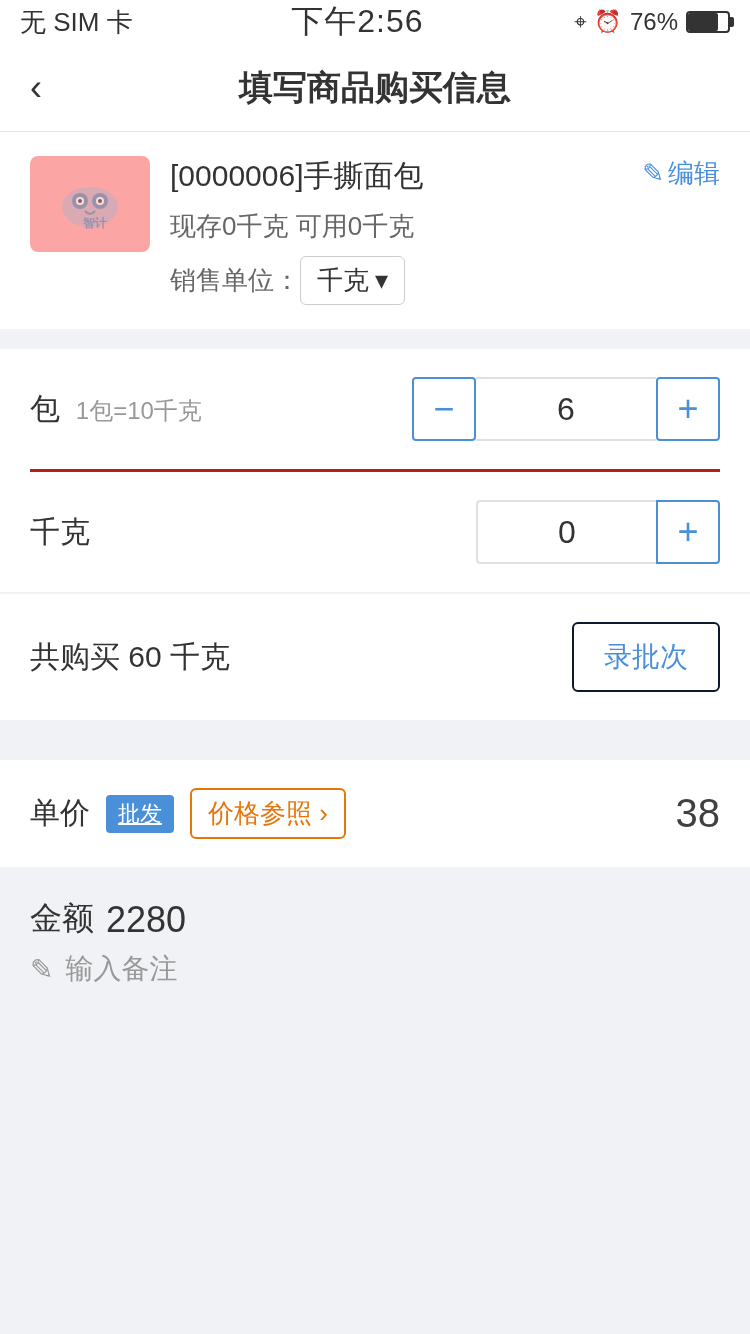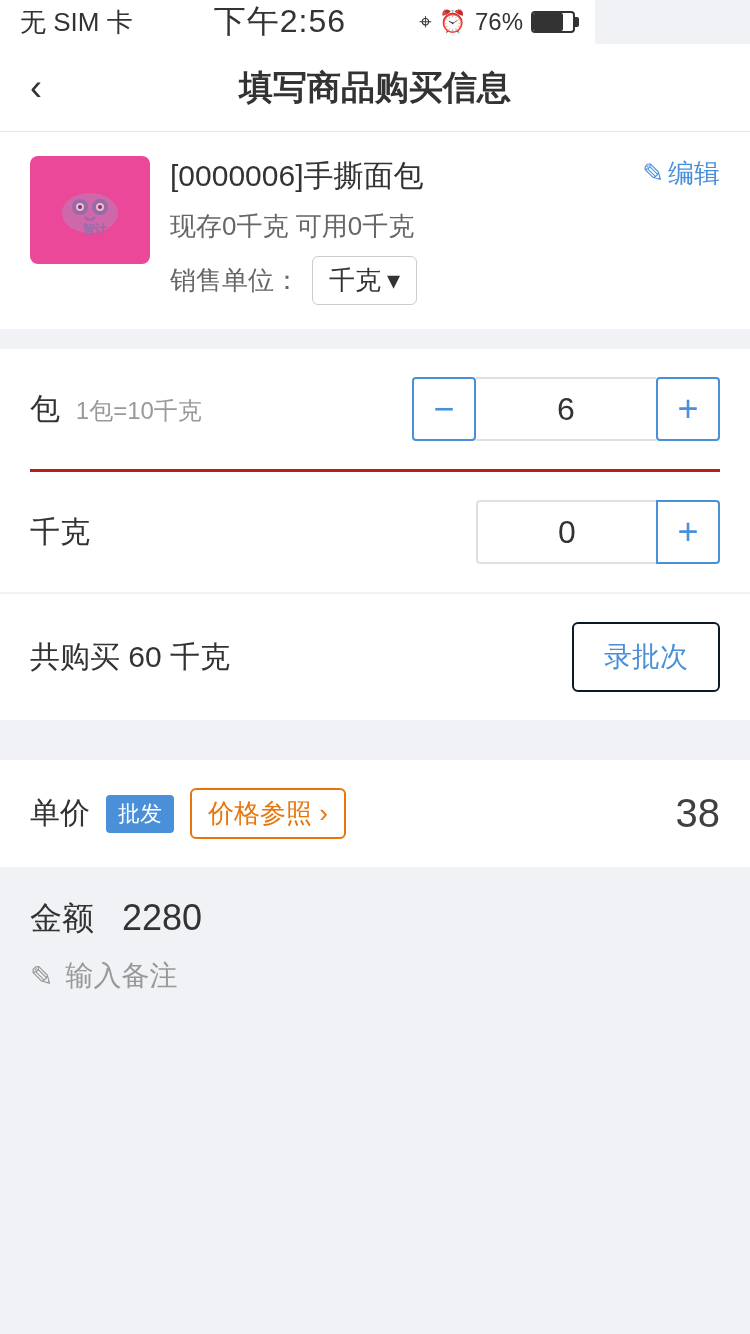--- a/index.html
+++ b/index.html
@@ -8,21 +8,21 @@
       width: 750px;
       min-height: 1334px;
       font-family: -apple-system, "PingFang SC", "Helvetica Neue", Arial, sans-serif;
       background: #f0f2f5;
       font-size: 28px;
       color: #333;
     }
 
     
     .status-bar {
-      width: 595px;
+      width: 750px;
       height: 44px;
       background: #fff;
       display: flex;
       align-items: center;
       justify-content: space-between;
       padding: 0 20px;
       font-size: 24px;
       color: #333;
       gap: 23px;
     }
@@ -97,22 +97,22 @@
     .product-section {
       background: #fff;
       padding: 24px 30px;
       display: flex;
       align-items: flex-start;
       gap: 20px;
       margin-bottom: 20px;
     }
     .product-thumb {
       width: 120px;
-      height: 108px;
-      background: #ec4899;
+      height: 96px;
+      background: #fca5a5;
       border-radius: 8px;
       display: flex;
       align-items: center;
       justify-content: center;
       flex-shrink: 0;
     }
     .product-thumb svg {
       width: 70px;
       height: 50px;
       opacity: 0.6;
@@ -140,21 +140,20 @@
       gap: 4px;
     }
     .product-stock {
       font-size: 26px;
       color: #666;
       margin-bottom: 12px;
     }
     .unit-row {
       display: flex;
       align-items: center;
-      gap: 12px;
       font-size: 26px;
       color: #666;
     }
     .unit-selector {
       border: 1px solid #ccc;
       border-radius: 6px;
       padding: 6px 16px;
       font-size: 26px;
       color: #333;
       background: #fff;
@@ -256,20 +255,21 @@
     .price-label {
       font-size: 30px;
       color: #333;
     }
     .price-tag {
       background: #4a90d9;
       color: #fff;
       font-size: 22px;
       padding: 4px 12px;
       border-radius: 4px;
+      text-decoration: underline;
     }
     .price-ref-btn {
       border: 2px solid #e8750a;
       color: #e8750a;
       background: #fff;
       padding: 6px 16px;
       border-radius: 6px;
       font-size: 26px;
       display: flex;
       align-items: center;
@@ -284,23 +284,23 @@
     }
 
     
     .amount-section {
       background: #f0f2f5;
       padding: 28px 30px;
       min-height: 200px;
     }
     .amount-row {
       display: flex;
-      align-items: flex-start;
-      gap: 28px;
-      margin-bottom: 16px;
+      align-items: flex-end;
+      gap: 12px;
+      margin-bottom: 9px;
     }
     .amount-label {
       font-size: 32px;
       color: #333;
     }
     .amount-value {
       font-size: 36px;
       color: #333;
       font-weight: 500;
     }

